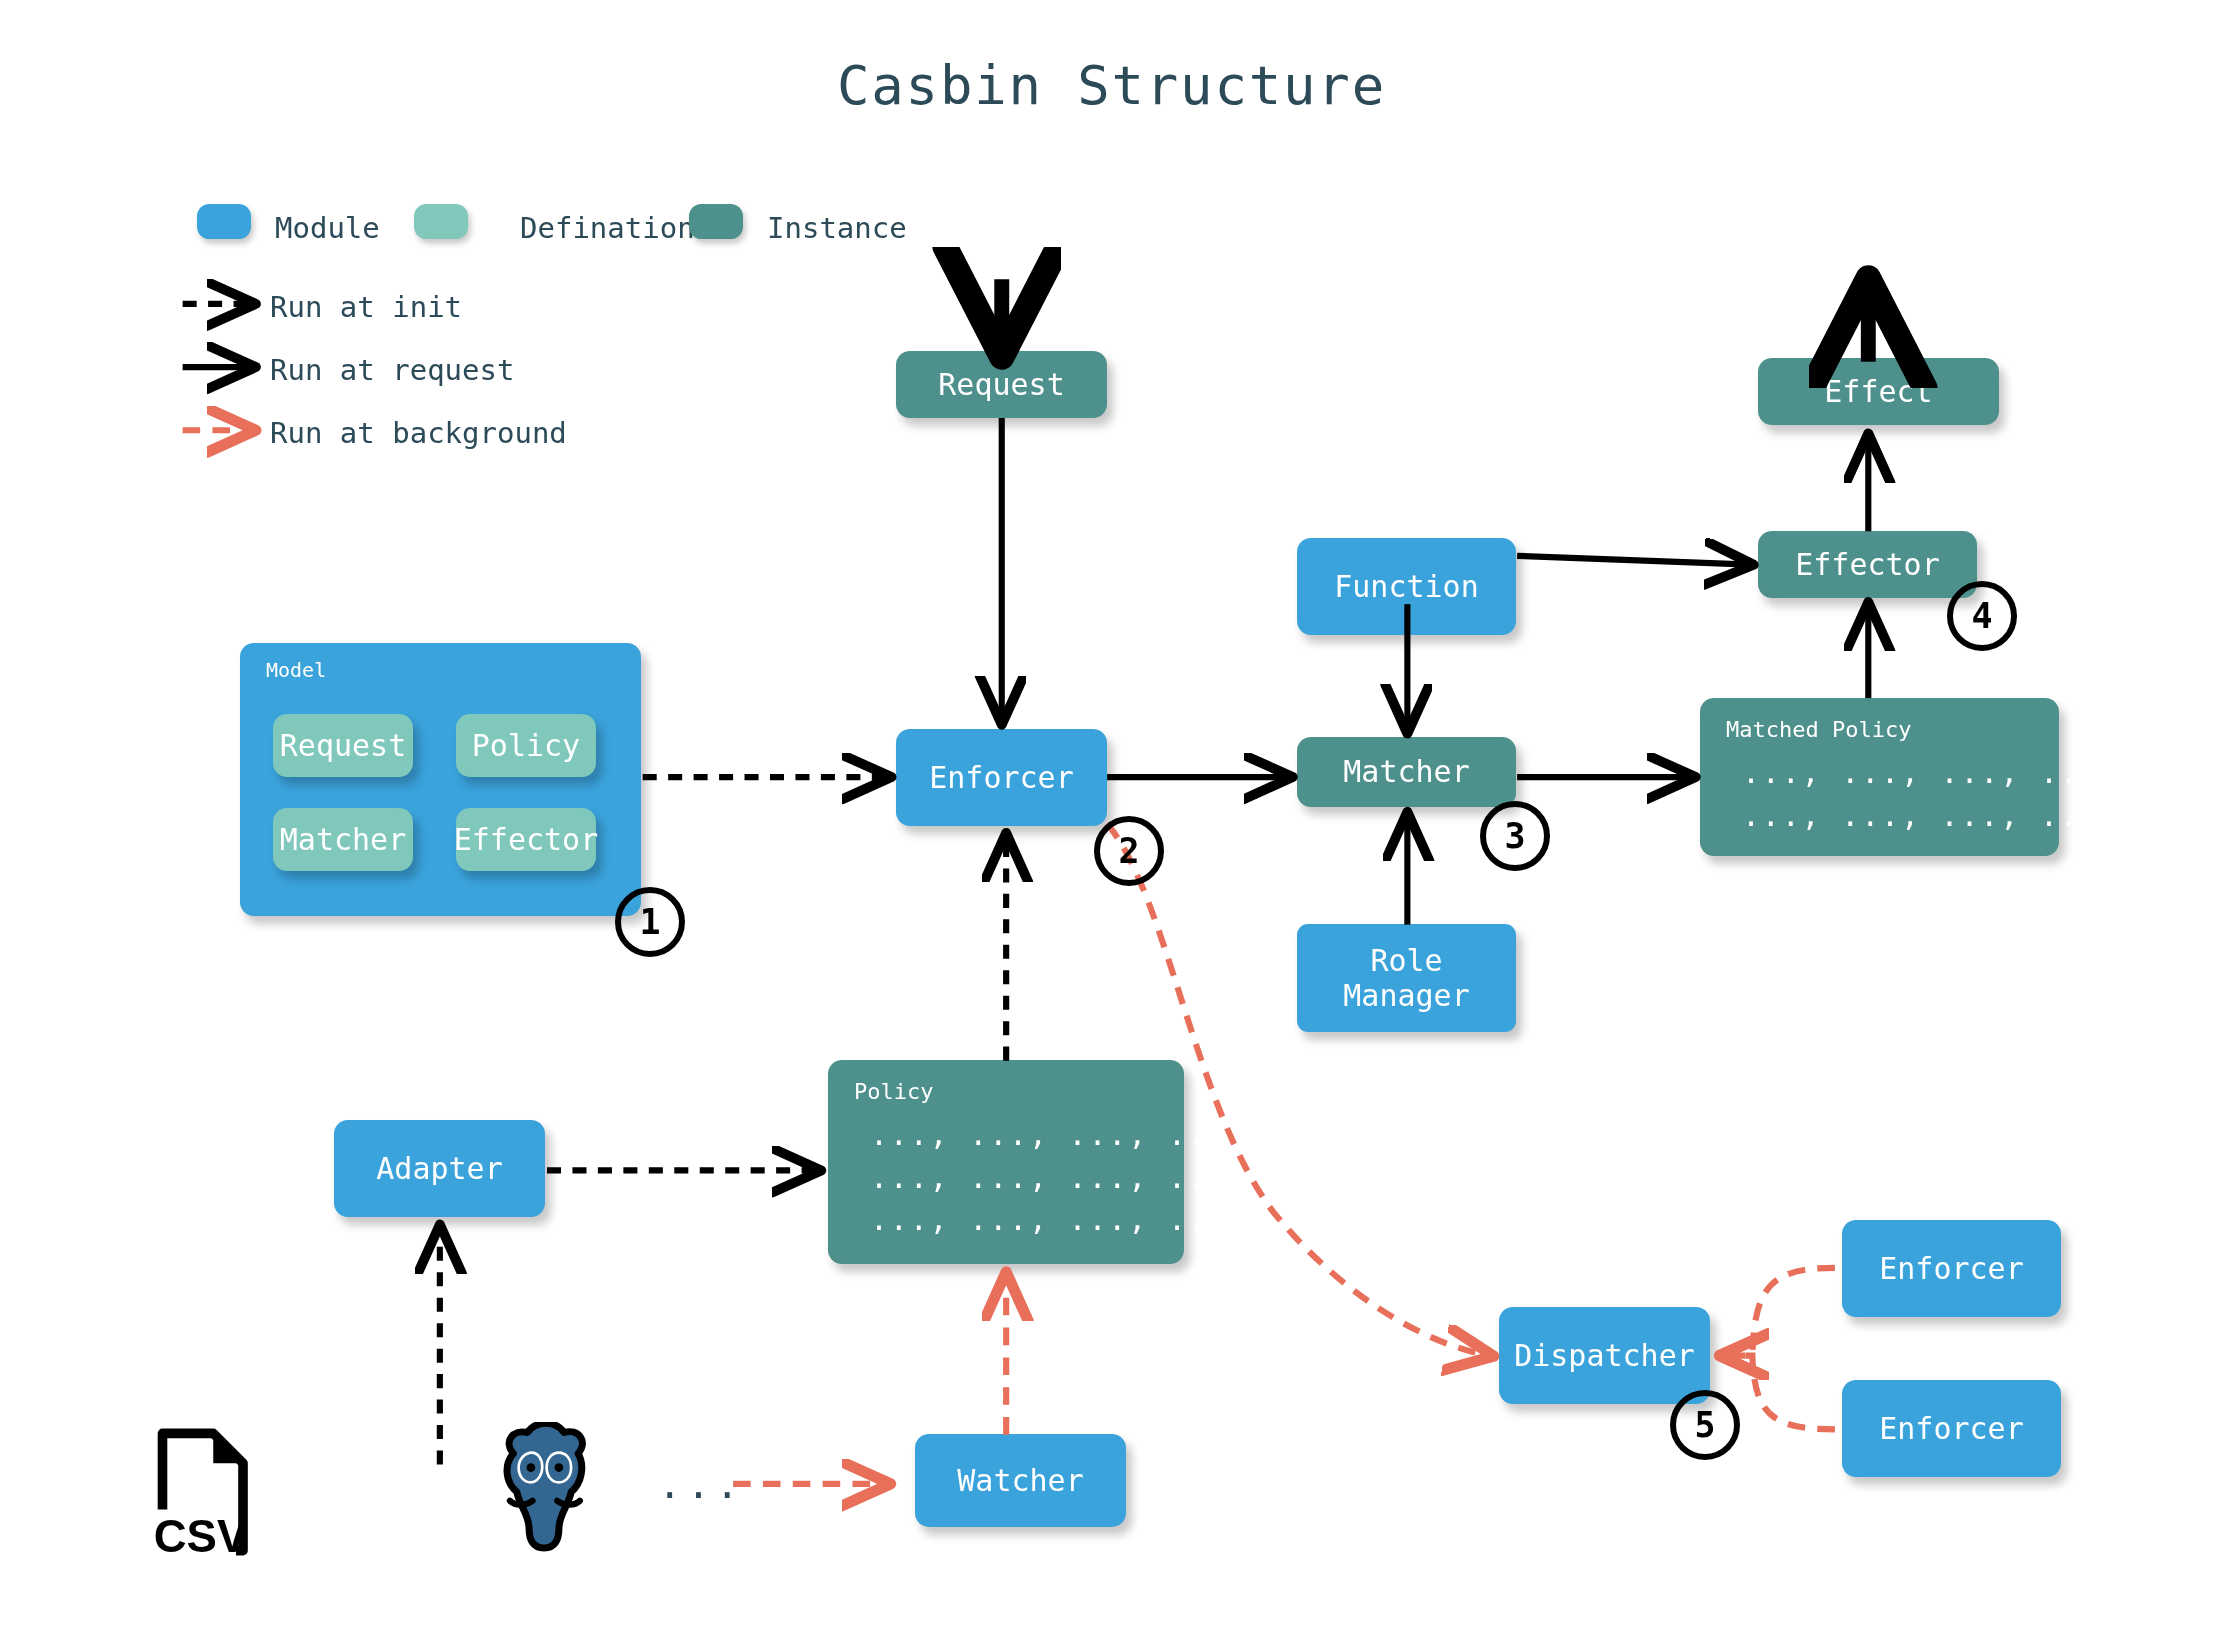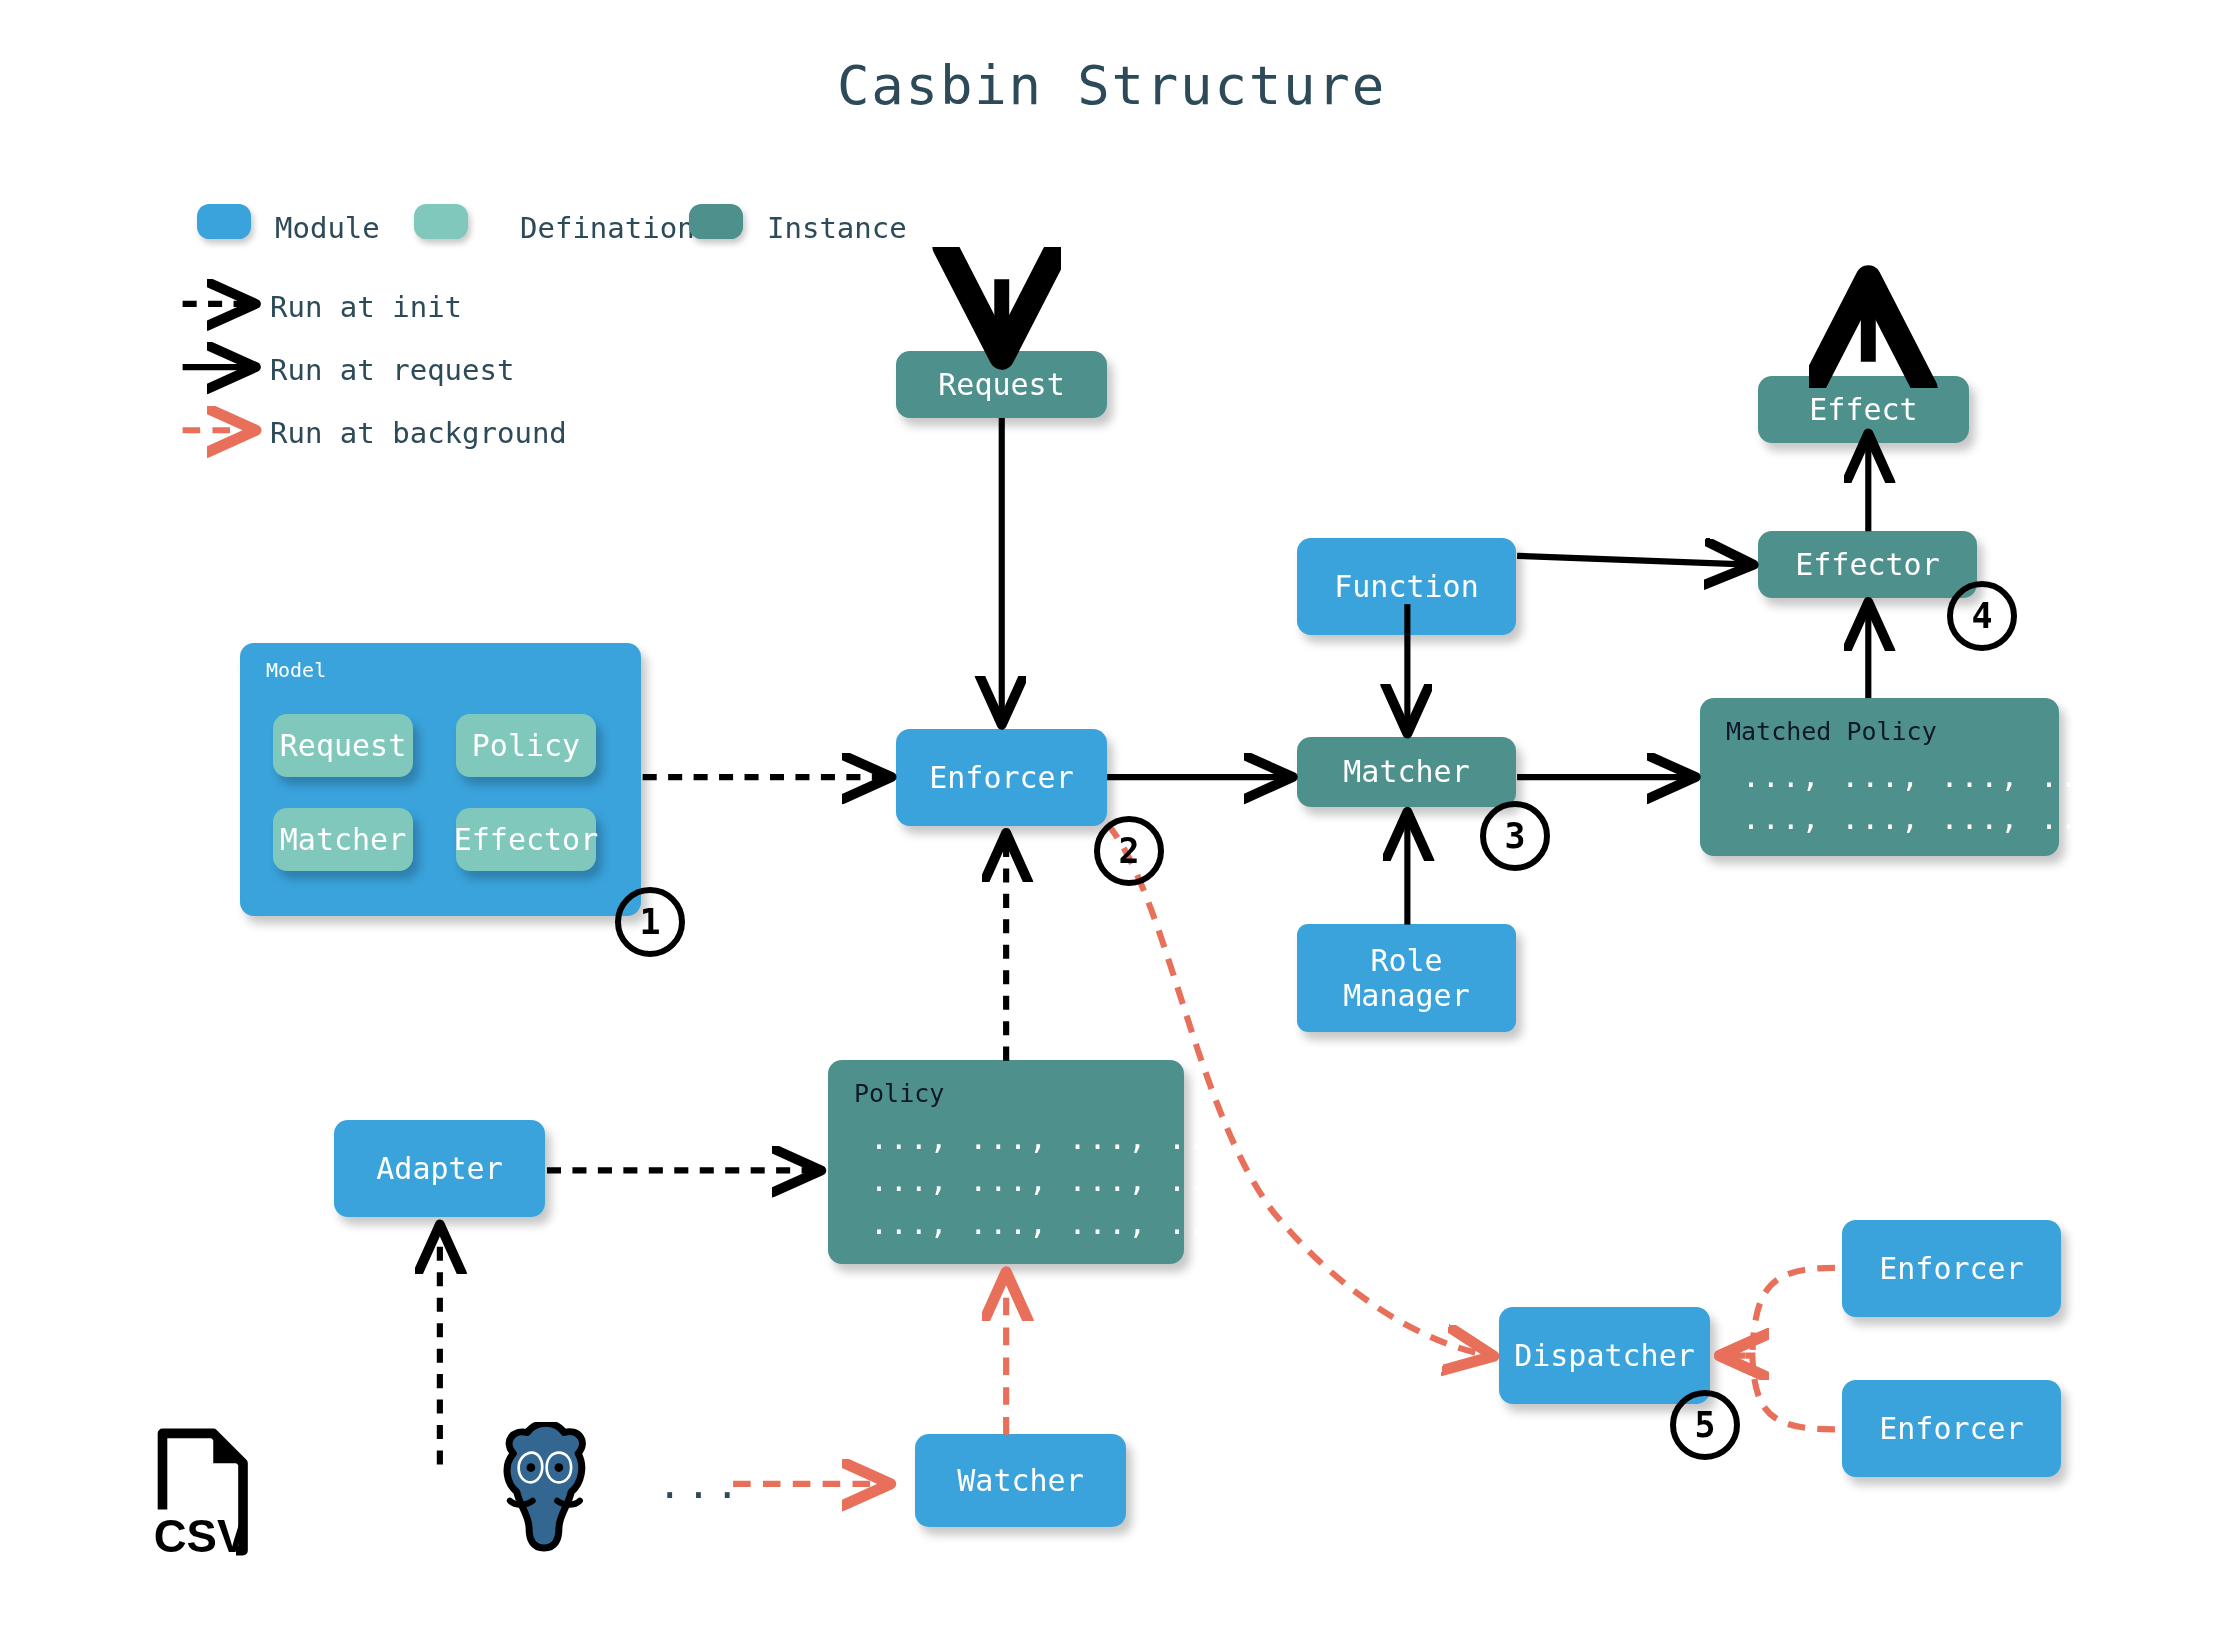--- a/index.html
+++ b/index.html
@@ -40,21 +40,21 @@
     box-sizing:border-box;
   }
   .mod{background:#3aa3dc;}
   .def{background:#7fc8bb;}
   .inst{background:#4e918c;}
 
   
   .node.block{
     display:block;padding:19.3px 23px 0 26px;text-align:left;
   }
-  .node .blk-title{font-size:25px;color:#0f172a;display:block;margin-bottom:8.8px;}
+  .node .blk-title{font-size:22px;color:#ffffff;display:block;margin-bottom:8.8px;}
   .node .blk-row{
     font-size:30px;color:#fff;display:block;letter-spacing:1.8px;
     margin-left:16px;line-height:1.42;white-space:pre;
   }
 
   
   .model-box{position:absolute;}
   .model-label{
     position:absolute;left:26px;top:16px;font-size:20px;color:#fff;
     font-family:"DejaVu Sans Mono","Liberation Mono",monospace;
@@ -141,21 +141,21 @@
   <div class="node inst block" style="left:1700px;top:698px;width:359px;height:158px;">
     <span class="blk-title">Matched Policy</span>
     <span class="blk-row">..., ..., ..., ...</span>
     <span class="blk-row">..., ..., ..., ...</span>
   </div>
 
   <div class="node inst" style="left:1758px;top:531px;width:219px;height:67px;">
     <span>Effector</span>
   </div>
 
-  <div class="node inst" style="left:1758px;top:376px;width:211px;height:67px;">
+  <div class="node inst" style="left:1758px;top:358px;width:241px;height:67px;">
     <span>Effect</span>
   </div>
 
   <div class="node inst block" style="left:828px;top:1060px;width:356px;height:204px;">
     <span class="blk-title">Policy</span>
     <span class="blk-row">..., ..., ..., ...</span>
     <span class="blk-row">..., ..., ..., ...</span>
     <span class="blk-row">..., ..., ..., ...</span>
   </div>
 

